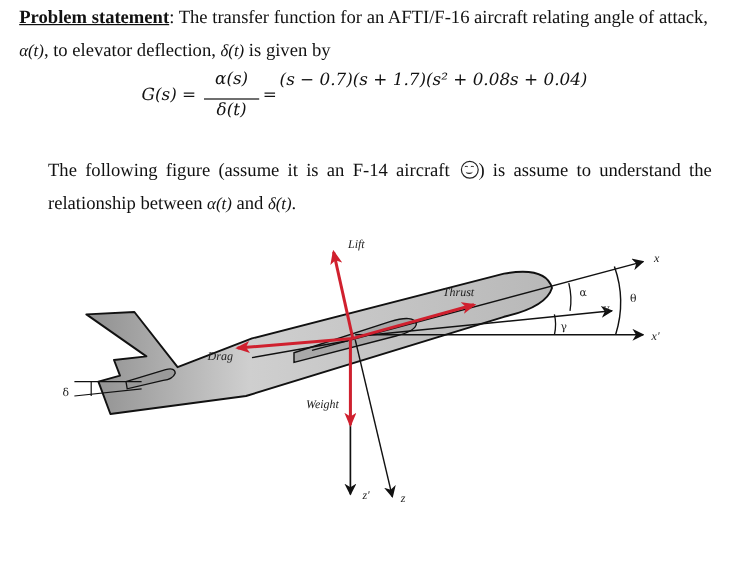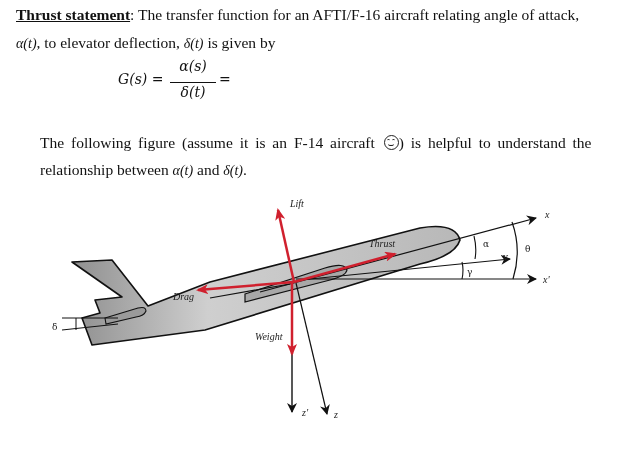--- a/index.html
+++ b/index.html
@@ -29,39 +29,40 @@
   .smiley .eye2 { position: absolute; left: 7px; top: 3px; width: 3px; height: 2px;
             border-top: 1.2px solid #222; border-radius: 50% 50% 0 0; }
   svg.fig { position: absolute; left: 0; top: 190px; }
   .lbl { font-family: "Liberation Serif", serif; font-style: italic; font-size: 10px; fill: #222; }
   .glbl { font-family: "DejaVu Serif", serif; font-size: 9px; fill: #222; }
 </style>
 </head>
 <body>
 
 <div class="line1">
-  <span class="hdr">Thrust statement</span><span>: The transfer function for an AFTI/F-16 aircraft relating angle of attack,</span>
+  <span class="hdr">Problem statement</span><span>: The transfer function for an AFTI/F-16 aircraft relating angle of attack,</span>
 </div>
 <div class="line2">
   <span class="math">α(t)</span><span>, to elevator deflection, </span><span class="math">δ(t)</span><span> is given by</span>
 </div>
 
 <div class="eq">
   <span class="lhs">G(s) =</span>
   <span class="frac frac1">
     <i class="num">α(s)</i>
     <i class="den">δ(t)</i>
   </span>
   <span class="eq2">=</span>
   <span class="frac frac2">
+    <i class="den">(s − 0.7)(s + 1.7)(s² + 0.08s + 0.04)</i>
   </span>
 </div>
 
 <div class="para p1">
-  <span>The following figure (assume it is an F-14 aircraft </span><span class="smiley"><span class="eye2"></span></span><span>) is helpful to understand the</span>
+  <span>The following figure (assume it is an F-14 aircraft </span><span class="smiley"><span class="eye2"></span></span><span>) is assume to understand the</span>
 </div>
 <div class="para p2">
   <span>relationship between </span><span class="math">α(t)</span><span> and </span><span class="math">δ(t)</span><span>.</span>
 </div>
 
 <svg class="fig" width="618" height="278" viewBox="0 190 618 278" xmlns="http://www.w3.org/2000/svg">
   <defs>
     <linearGradient id="bodyGrad" x1="0" y1="0" x2="1" y2="0">
       <stop offset="0" stop-color="#8f8f8f"></stop>
       <stop offset="0.35" stop-color="#cfcfcf"></stop>

